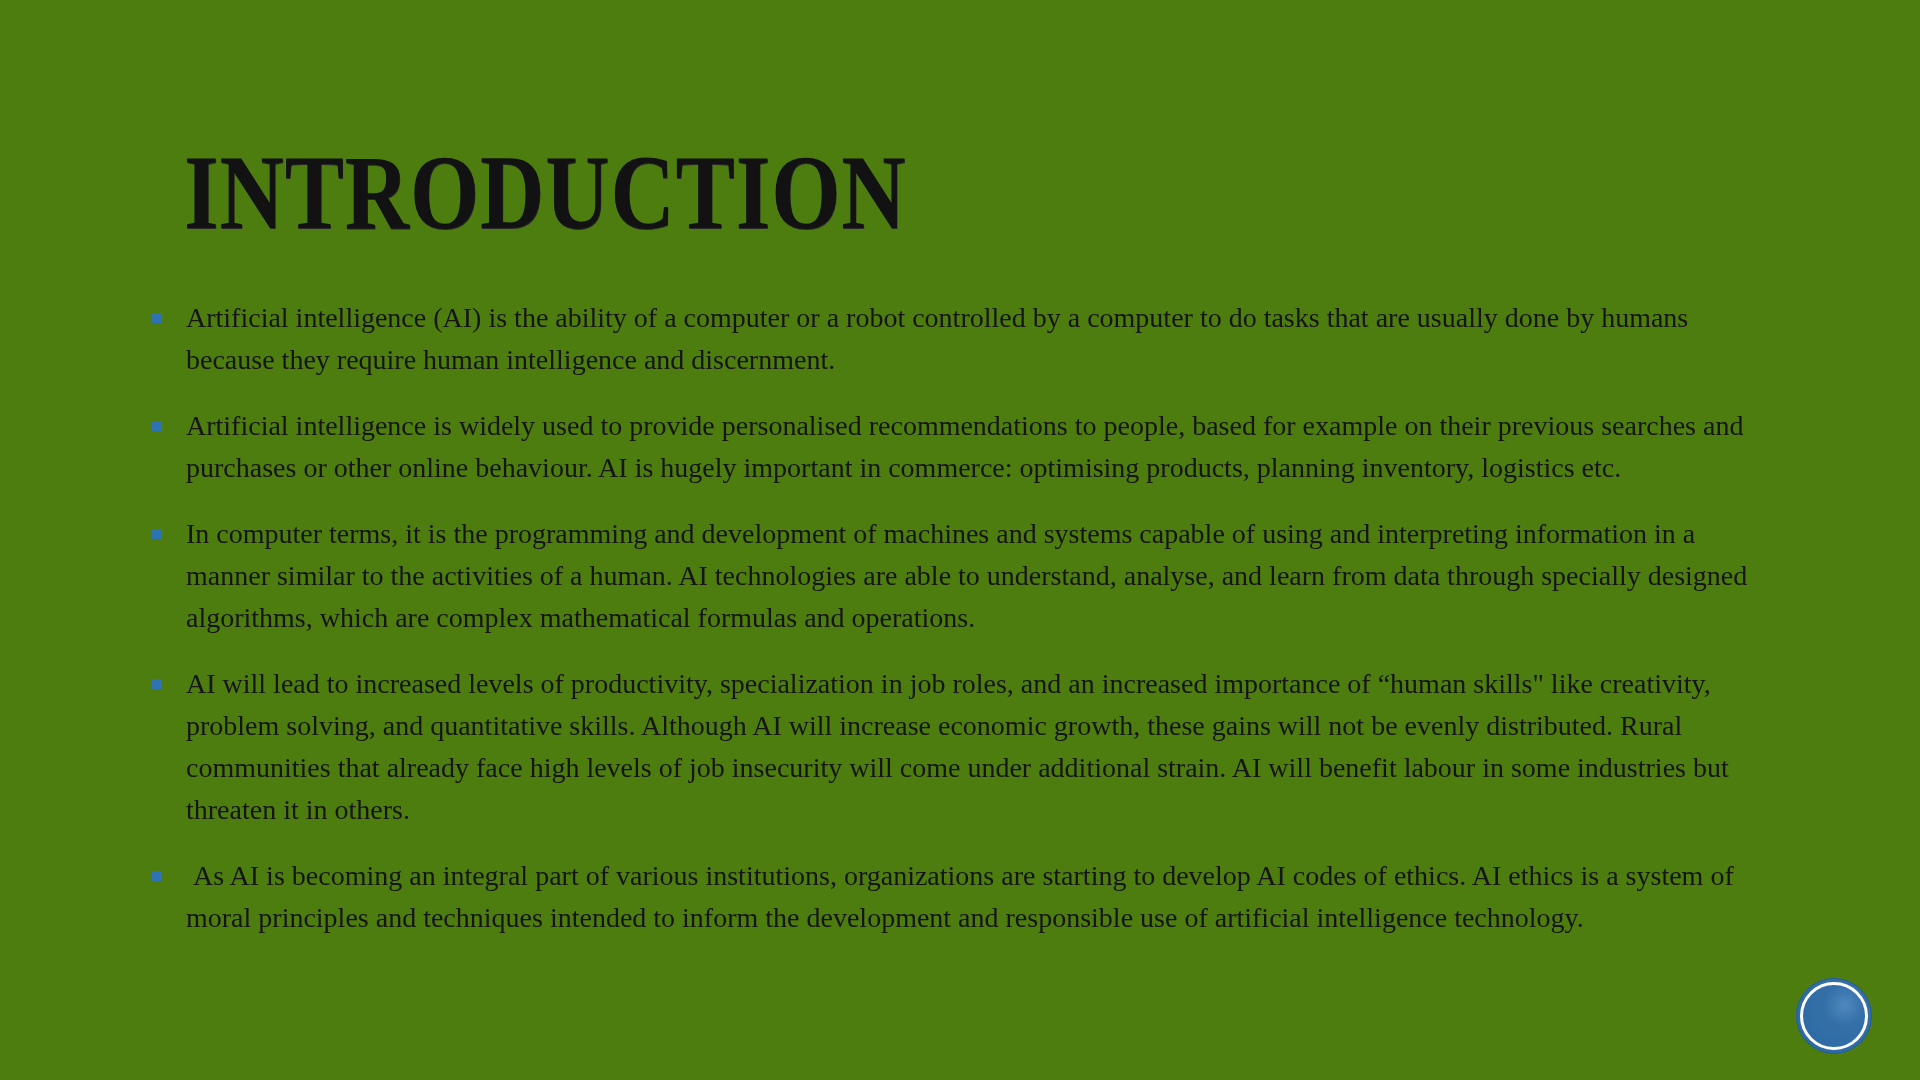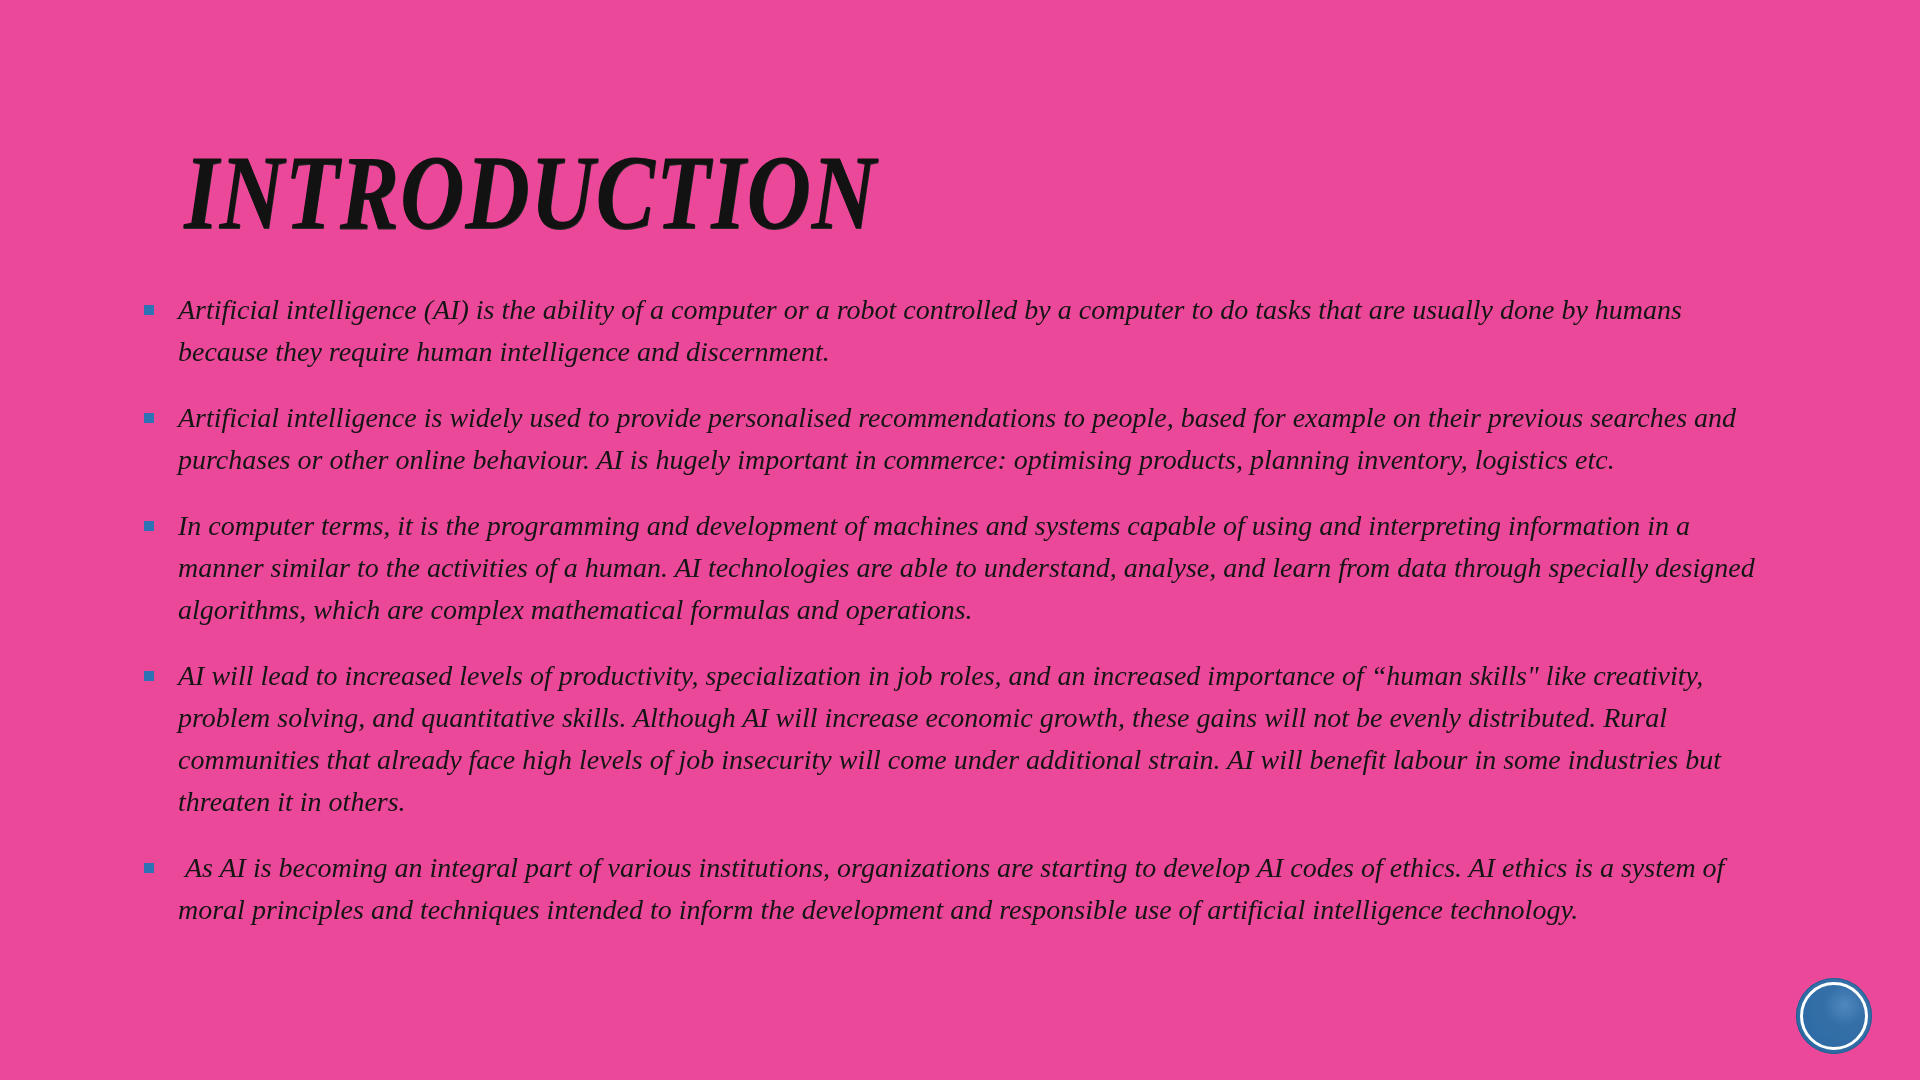--- a/index.html
+++ b/index.html
@@ -4,24 +4,23 @@
 <style>
   html, body {
     margin: 0;
     padding: 0;
     background: #ffffff;
   }
   .slide {
     position: relative;
     width: 1920px;
     height: 1080px;
-    background: #ec4899;
+    background: #4d7c0f;
     overflow: hidden;
     font-family: "Liberation Serif", serif;
-    font-style: italic;
   }
   .slide-title {
     position: absolute;
     left: 184px;
     top: 140px;
     margin: 0;
     font-family: "Liberation Serif", serif;
     font-size: 106px;
     font-weight: 700;
     line-height: 1;
@@ -31,21 +30,21 @@
     transform-origin: left top;
     white-space: nowrap;
     
     text-shadow: 0.5px 0.5px 0 #2a2a2a;
   }
   .bullet-list {
     position: absolute;
     left: 142px;
     top: 289px;
     width: 1630px;
-    margin: 0;
+    margin: 8px;
     padding: 0;
     list-style: none;
   }
   .bullet-item {
     position: relative;
     padding-left: 36px;
     margin: 0 0 24px 0;
     font-size: 28px;
     line-height: 42px;
     color: #151515;

